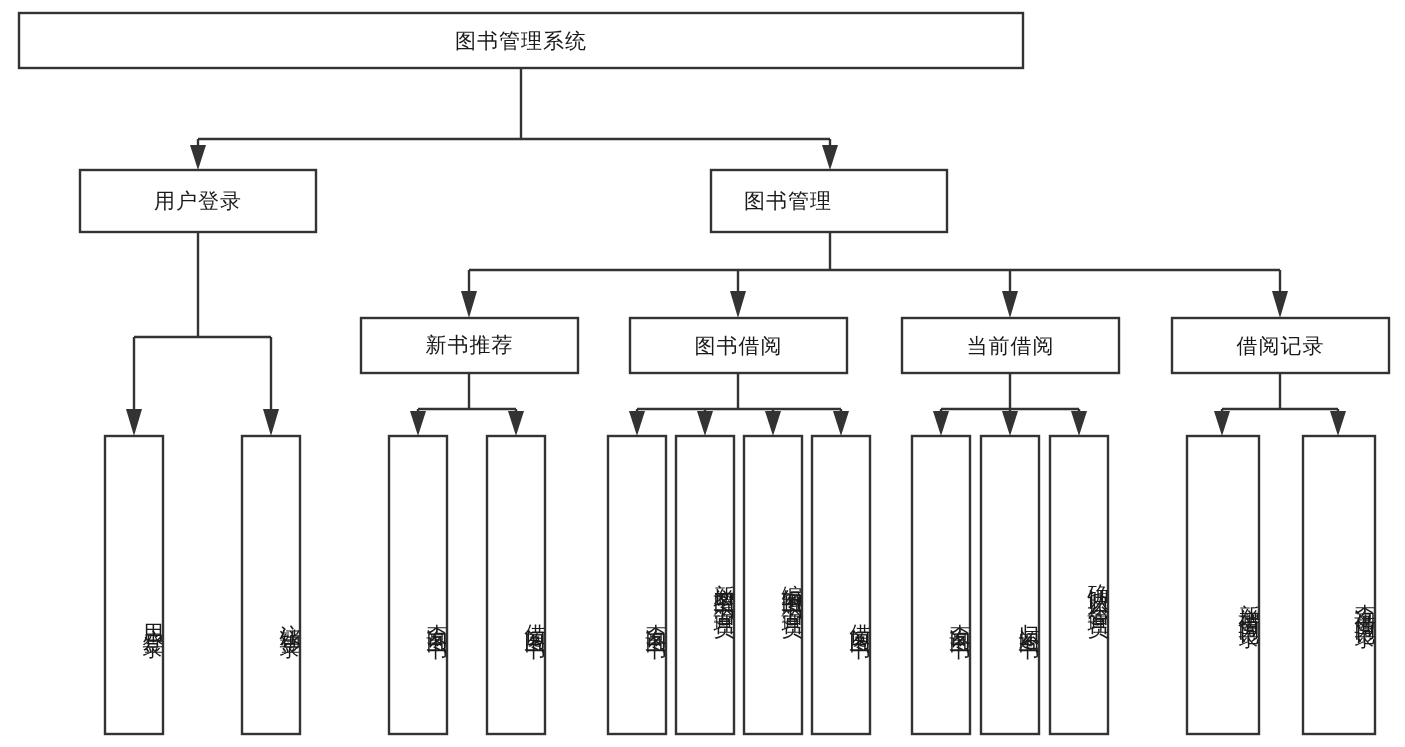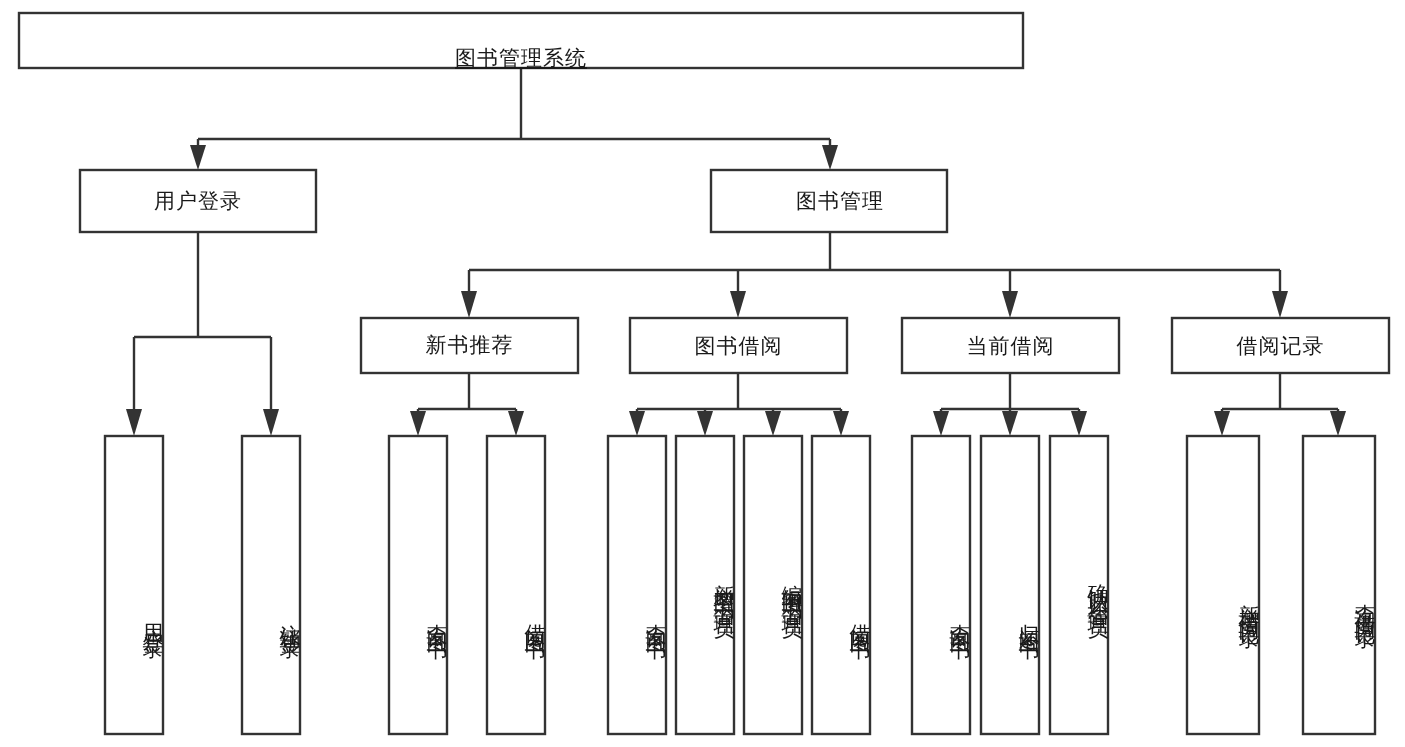--- a/index.html
+++ b/index.html
@@ -173,24 +173,24 @@
 
       <rect class="node-rect" x="912" y="436" width="58" height="298"></rect>
       <rect class="node-rect" x="981" y="436" width="58" height="298"></rect>
       <rect class="node-rect" x="1050" y="436" width="58" height="298"></rect>
 
       <rect class="node-rect" x="1187" y="436" width="72" height="298"></rect>
       <rect class="node-rect" x="1303" y="436" width="72" height="298"></rect>
     </g>
   </svg>
 
-  <div class="horiz-text-box" style="left:19px; top:30px; width:1004px; height:55px;text-decoration:underline;">图书管理系统</div>
+  <div class="horiz-text-box" style="left:19px; top:13px; width:1004px; height:55px;">图书管理系统</div>
 
   <div class="horiz-text-box" style="left:80px; top:170px; width:236px; height:62px;">用户登录</div>
-  <div class="horiz-text-box" style="left:722px; top:170px; width:236px; height:62px;">图书管理</div>
+  <div class="horiz-text-box" style="left:670px; top:170px; width:236px; height:62px;">图书管理</div>
 
   <div class="horiz-text-box" style="left:361px; top:318px; width:217px; height:54px;">新书推荐</div>
   <div class="horiz-text-box" style="left:902px; top:318px; width:217px; height:55px;">当前借阅</div>
   <div class="horiz-text-box" style="left:630px; top:318px; width:217px; height:55px;">图书借阅</div>
   <div class="horiz-text-box" style="left:1172px; top:318px; width:217px; height:55px;">借阅记录</div>
 
   <div class="vert-text-box" style="left:105px; top:500px; width:58px; height:234px;">用户登录</div>
   <div class="vert-text-box" style="left:242px; top:500px; width:58px; height:234px;">注销登录</div>
 
   <div class="vert-text-box" style="left:389px; top:500px; width:58px; height:234px;">查询图书</div>

